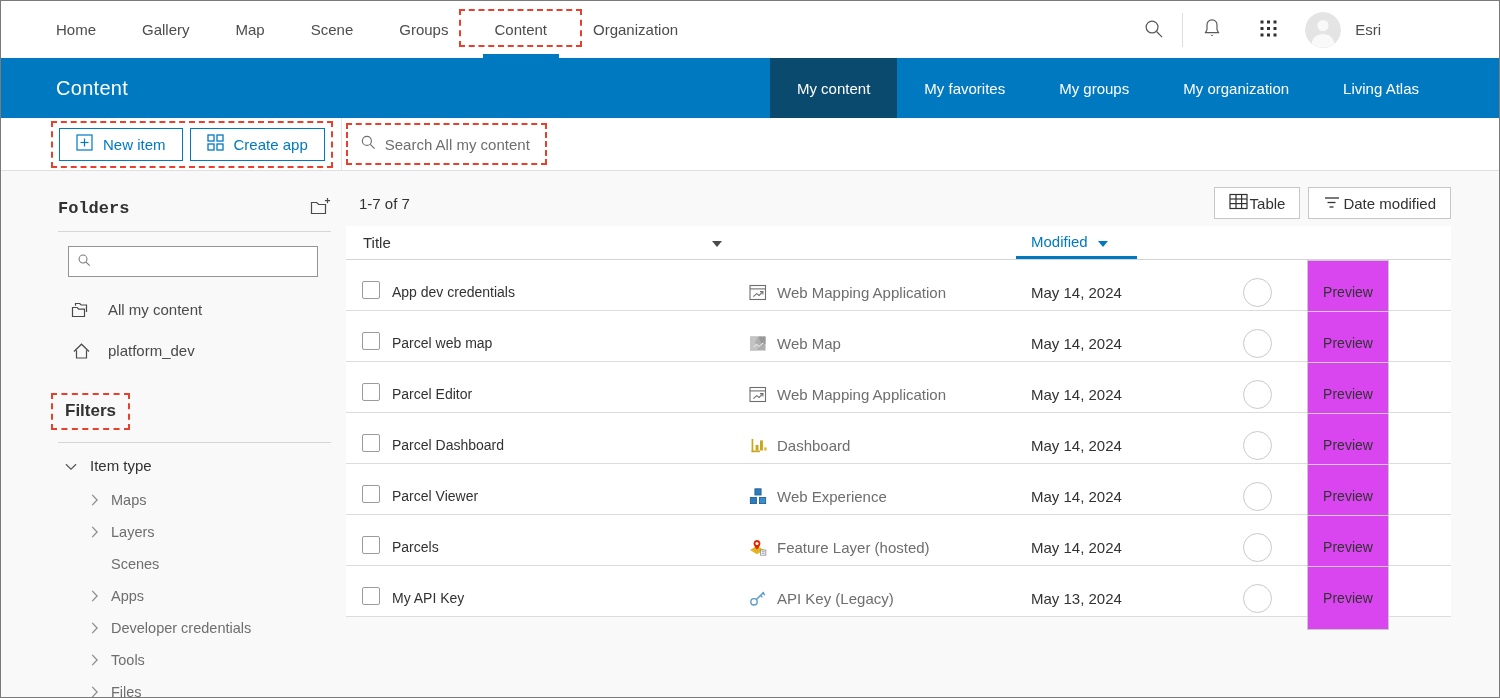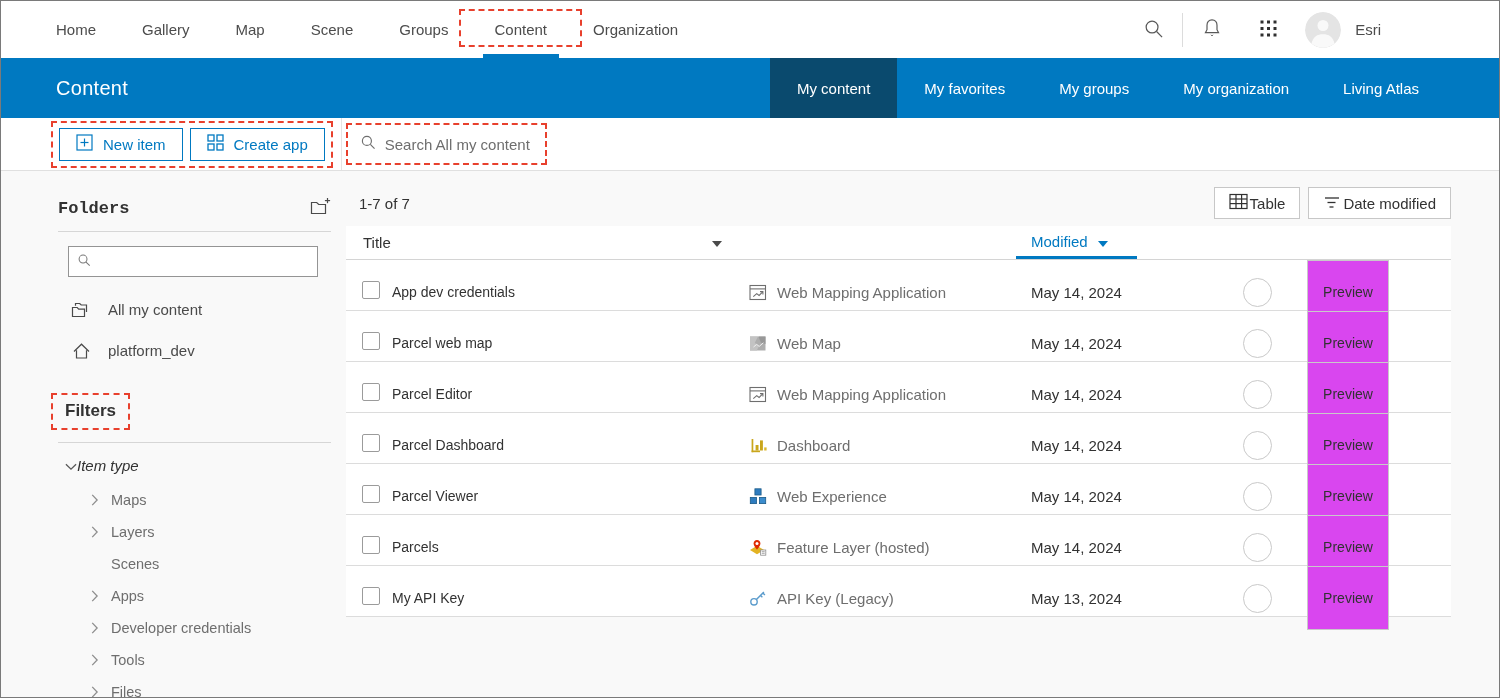--- a/index.html
+++ b/index.html
@@ -44,21 +44,21 @@
   .side-head { display:flex; align-items:center; justify-content:space-between;font-family:Liberation Mono, monospace; }
   .side-head h2, .filters-annotation h2 { font-size:17px; font-weight:600; color:#323232; }
   .tool-iconbtn { border:none; background:none; cursor:pointer; display:flex; }
   .side-divider { border:none; border-top:1px solid #d6d6d6; margin-top:12px; }
   .folder-search { margin:14px 0 0 10px; width:250px; height:31px; border:1px solid #949494; background:#fff; display:flex; align-items:center; gap:7px; padding:0 8px; }
   .folder-search input { border:none; outline:none; flex:1; font:14px "Liberation Sans",sans-serif; background:transparent; }
   .folder-list { list-style:none; margin-top:12px; }
   .folder-list li { height:41px; display:flex; align-items:center; gap:17px; padding-left:13px; font-size:15px; color:#4a4a4a; cursor:pointer; }
   .folder-list li .f-ic { width:20px; display:flex; justify-content:center; }
   .filters-annotation { display:inline-block; margin-top:22px; margin-left:-7px; padding:6px 12px 7px 12px; }
-  .filter-head { margin-top:14px; display:flex; align-items:center; padding-left:7px; font-size:15px; font-weight:500; color:#323232; cursor:pointer;font-style:italic; }
+  .filter-head { margin-top:14px; display:flex; align-items:center; gap:13px; padding-left:7px; font-size:15px; font-weight:500; color:#323232; cursor:pointer; }
   .filter-list { list-style:none; margin-top:10px; }
   .filter-list li { height:32px; display:flex; align-items:center; gap:12px; padding-left:33px; font-size:14.5px; color:#6e6e6e; cursor:pointer; }
   .filter-list li .ch { width:8px; display:flex; }
 
   
   .main { flex:1; padding:16px 48px 0 0; }
   .list-controls { height:32px; display:flex; align-items:center; justify-content:space-between; margin-bottom:7px; }
   .lc-left { display:flex; align-items:center; }
   .selected-box { display:flex; align-items:stretch; height:32px; border:1px solid #c7c7c7; background:#fff; }
   .cb-cell { width:37px; display:flex; align-items:center; justify-content:center; border-right:1px solid #c7c7c7; }

